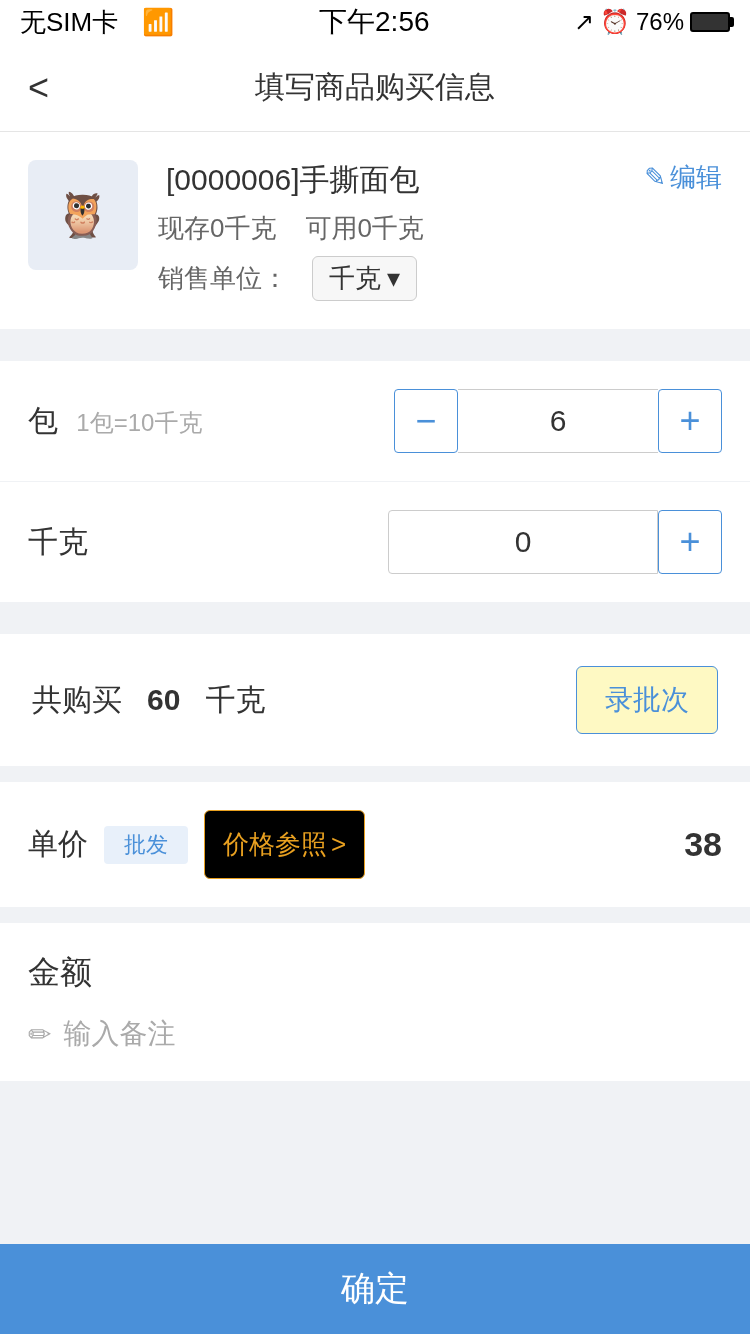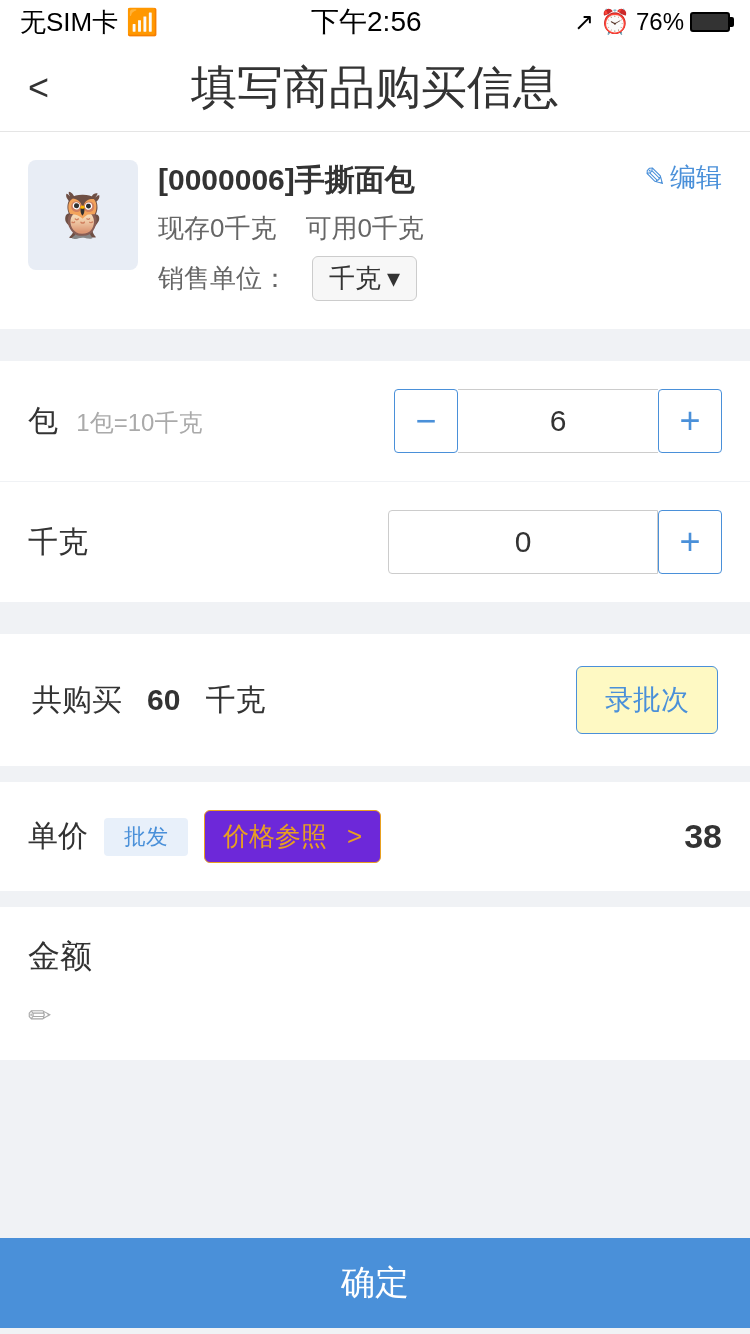--- a/index.html
+++ b/index.html
@@ -18,21 +18,21 @@
       width: 750px;
       height: 44px;
       background: #fff;
       display: flex;
       align-items: center;
       justify-content: space-between;
       padding: 0 20px;
       font-size: 26px;
       color: #000;
     }
-    .status-left { display: flex; align-items: center; gap: 8px; }
+    .status-left { display: flex; align-items: center; gap: 24px; }
     .status-center { font-weight: 500; font-size: 28px; }
     .status-right { display: flex; align-items: center; gap: 6px; font-size: 24px; }
     .battery-icon {
       display: inline-block;
       width: 40px; height: 20px;
       border: 2px solid #000;
       border-radius: 3px;
       position: relative;
       background: #333;
     }
@@ -58,21 +58,21 @@
       border-bottom: 1px solid #e5e5e5;
     }
     .nav-back {
       position: absolute;
       left: 28px;
       font-size: 36px;
       color: #333;
       cursor: pointer;
     }
     .nav-title {
-      font-size: 46px;
+      font-size: 30px;
       font-weight: 500;
       color: #333;
     }
 
     
     .product-card {
       background: #fff;
       padding: 28px;
       display: flex;
       align-items: flex-start;
@@ -87,21 +87,21 @@
       display: flex;
       align-items: center;
       justify-content: center;
       flex-shrink: 0;
     }
     .owl-icon {
       font-size: 44px;
       color: #8899bb;
     }
     .product-info { flex: 1; }
-    .product-name { font-size: 30px; font-weight: 700; color: #333; margin-bottom: 10px; }
+    .product-name { font-size: 30px; font-weight: 400; color: #333; margin-bottom: 10px; margin-left: 8px; }
     .product-stock { font-size: 26px; color: #666; margin-bottom: 10px; }
     .product-unit {
       display: flex;
       align-items: center;
       gap: 24px;
       font-size: 26px;
       color: #666;
     }
     .unit-select {
       border: 1px solid #ccc;
@@ -240,27 +240,27 @@
     .tag-batch {
       background: #e8f0fa;
       color: #4a90d9;
       font-size: 22px;
       padding: 4px 20px;
       border-radius: 4px;
     }
     .price-ref-btn {
       border: 1.5px solid #e8a020;
       color: #e8a020;
-      background: #6d28d9;
+      background: #000000;
       border-radius: 6px;
-      padding: 8px 18px;
+      padding: 16px 18px;
       font-size: 26px;
       display: flex;
       align-items: center;
-      gap: 20px;
+      gap: 4px;
       cursor: pointer;
     }
     .price-value {
       margin-left: auto;
       font-size: 34px;
       font-weight: 600;
       color: #333;
     }
 
     
@@ -288,21 +288,21 @@
 
     
     .empty-space {
       height: 300px;
       background: #f0f2f5;
     }
 
     
     .confirm-bar {
       position: fixed;
-      bottom: 6px;
+      bottom: 0;
       width: 750px;
       height: 90px;
       background: #4a90d9;
       display: flex;
       align-items: center;
       justify-content: center;
       cursor: pointer;
     }
     .confirm-text {
       color: #fff;
@@ -409,20 +409,21 @@
     <span class="price-value">38</span>
   </div>
 </div>
 
 <div class="amount-section">
   <div class="amount-row">
     <span class="amount-label">金额</span>
   </div>
   <div class="note-row">
     <span class="pencil-icon">✏</span>
+    <span>输入备注</span>
   </div>
 </div>
 
 <div class="empty-space"></div>
 
 <div class="confirm-bar">
   <span class="confirm-text">确定</span>
 </div>
 
 </body></html>

